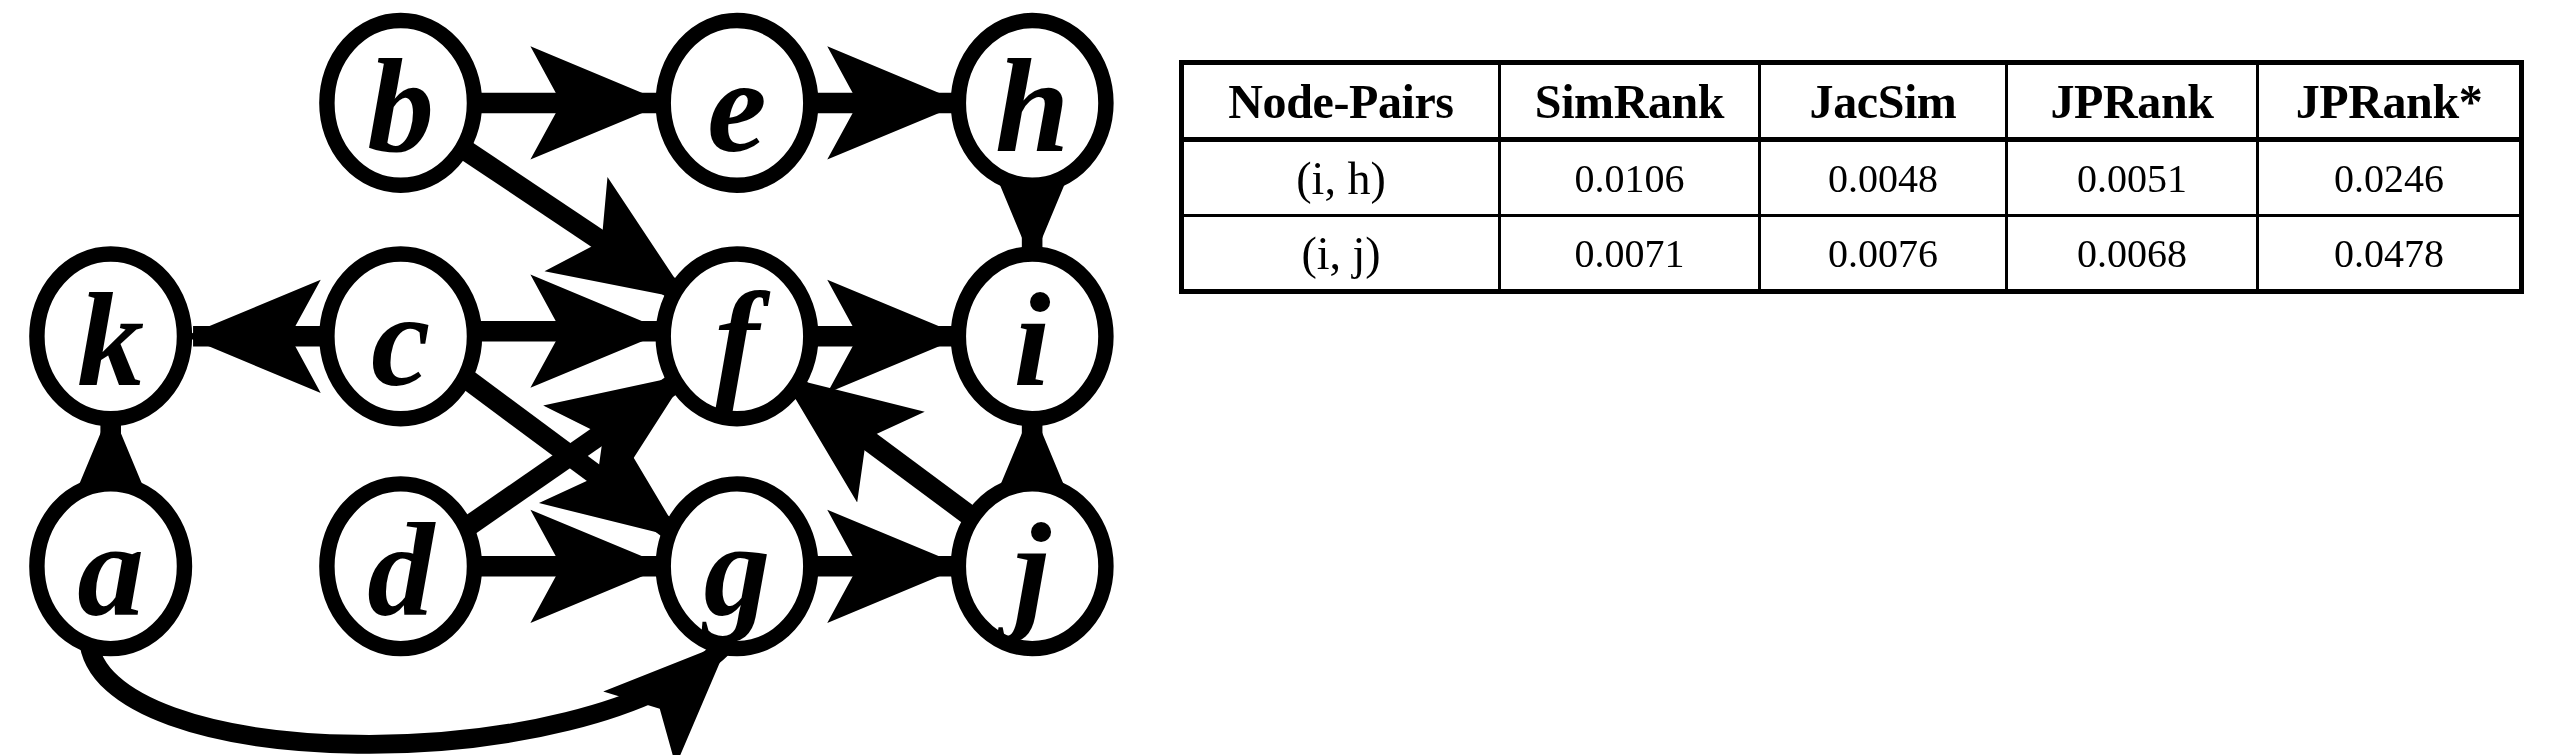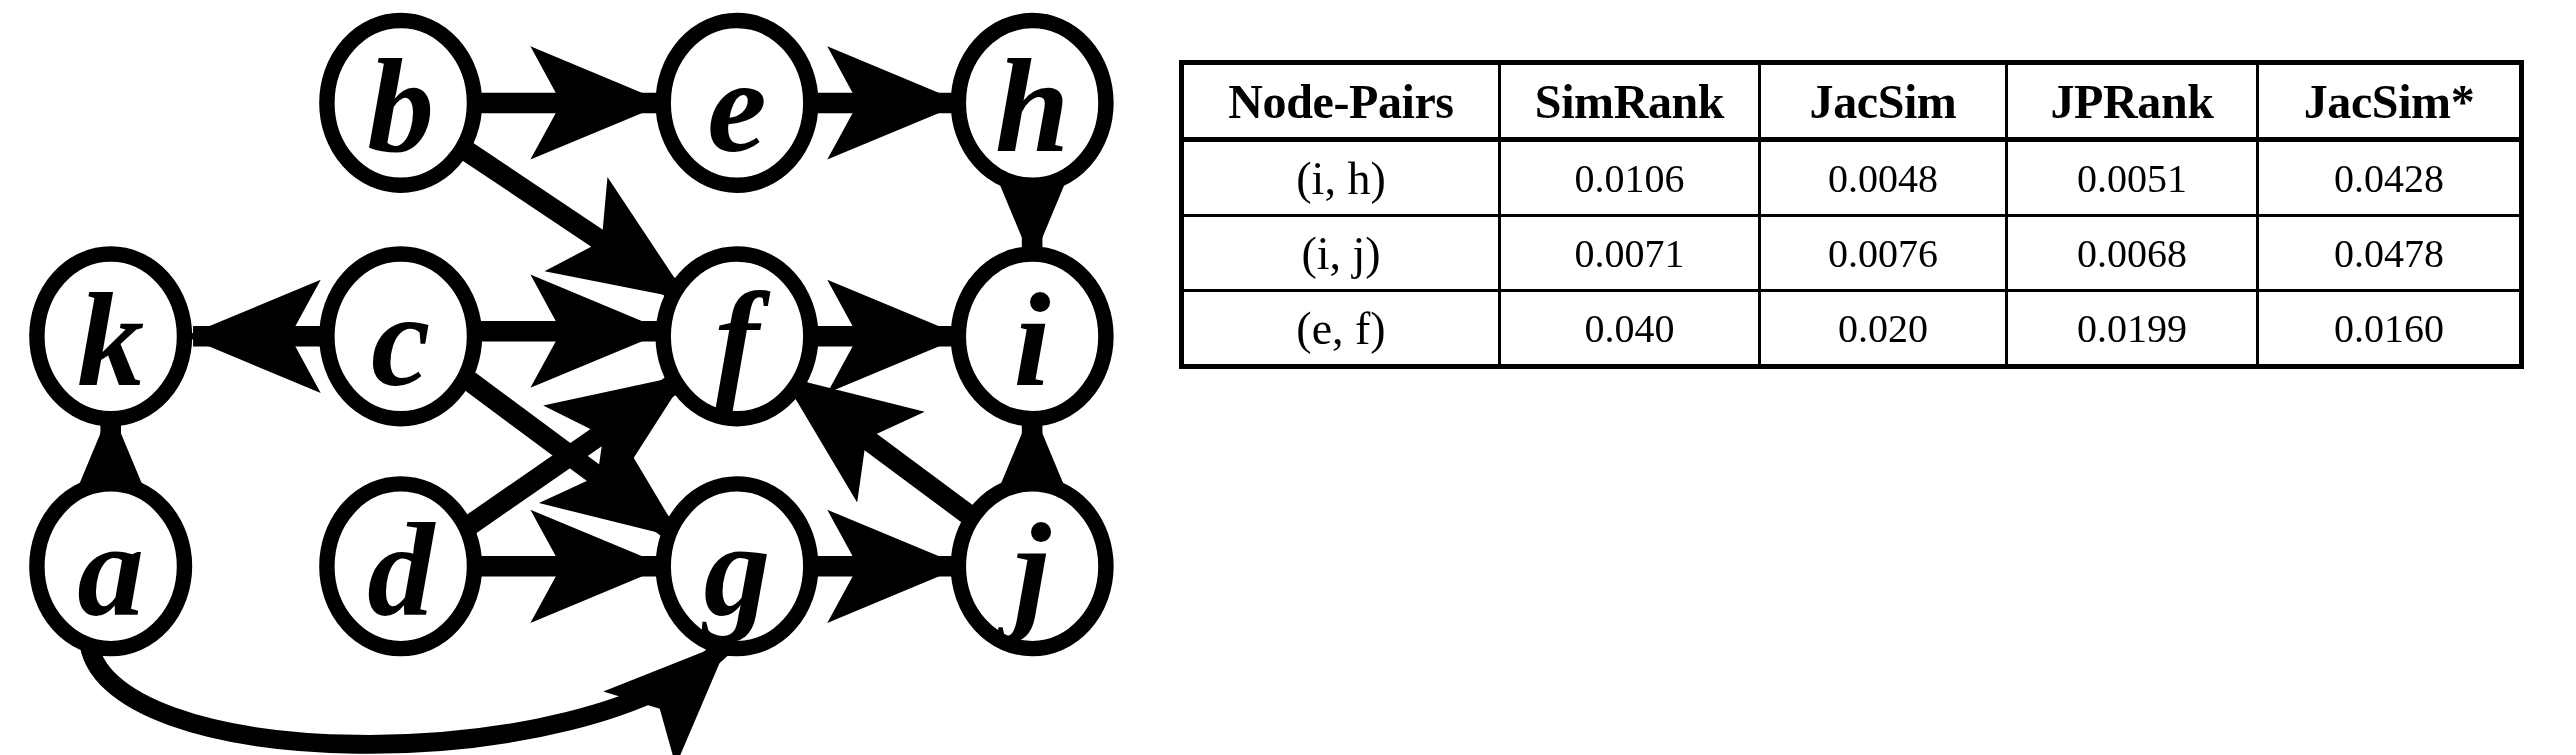--- a/index.html
+++ b/index.html
@@ -119,43 +119,36 @@
           <col class="c2">
           <col class="c3">
           <col class="c4">
       </colgroup>
       <thead>
         <tr class="header-row">
           <th>Node-Pairs</th>
           <th>SimRank</th>
           <th>JacSim</th>
           <th>JPRank</th>
-          <th>JacSim*</th>
+          <th>JPRank*</th>
         </tr>
       </thead>
       <tbody>
         <tr>
           <td class="pair">(i, h)</td>
           <td>0.0106</td>
           <td>0.0048</td>
           <td>0.0051</td>
-          <td>0.0428</td>
+          <td>0.0246</td>
         </tr>
         <tr>
           <td class="pair">(i, j)</td>
           <td>0.0071</td>
           <td>0.0076</td>
           <td>0.0068</td>
           <td>0.0478</td>
-        </tr>
-        <tr>
-          <td class="pair">(e, f)</td>
-          <td>0.040</td>
-          <td>0.020</td>
-          <td>0.0199</td>
-          <td>0.0160</td>
         </tr>
       </tbody>
     </table>
   </div>
 
 </div>
 
 
 </body></html>

